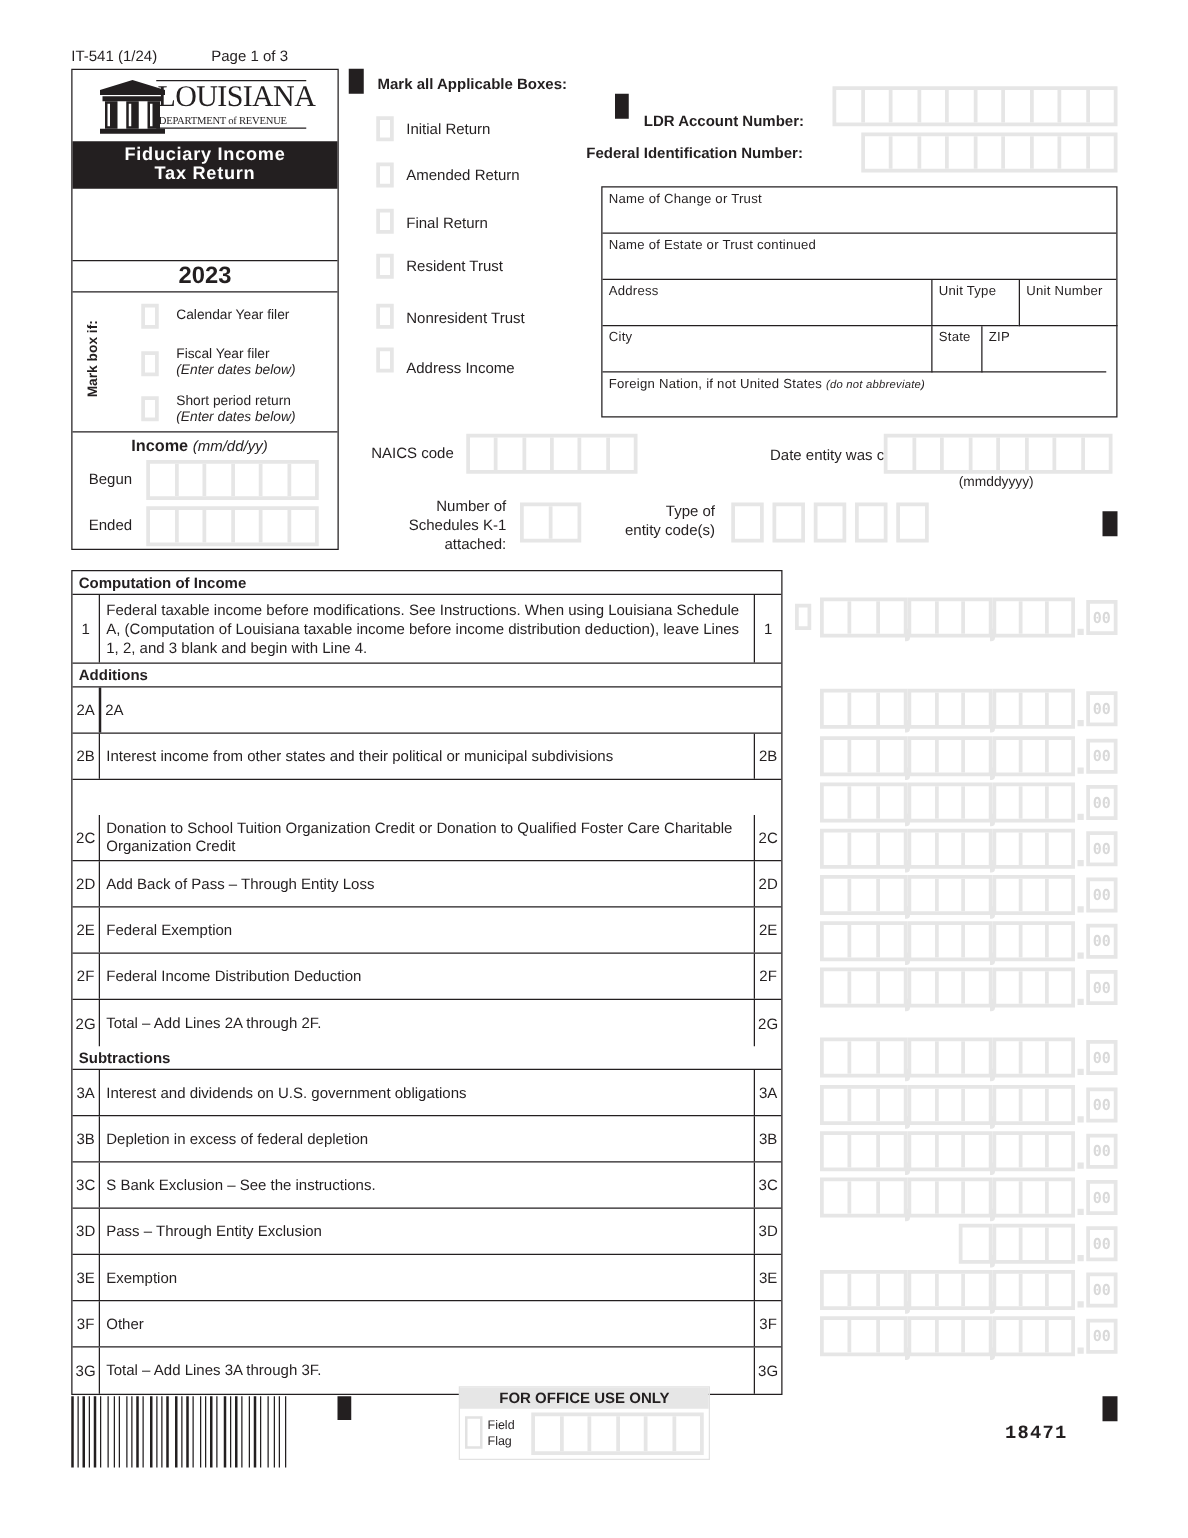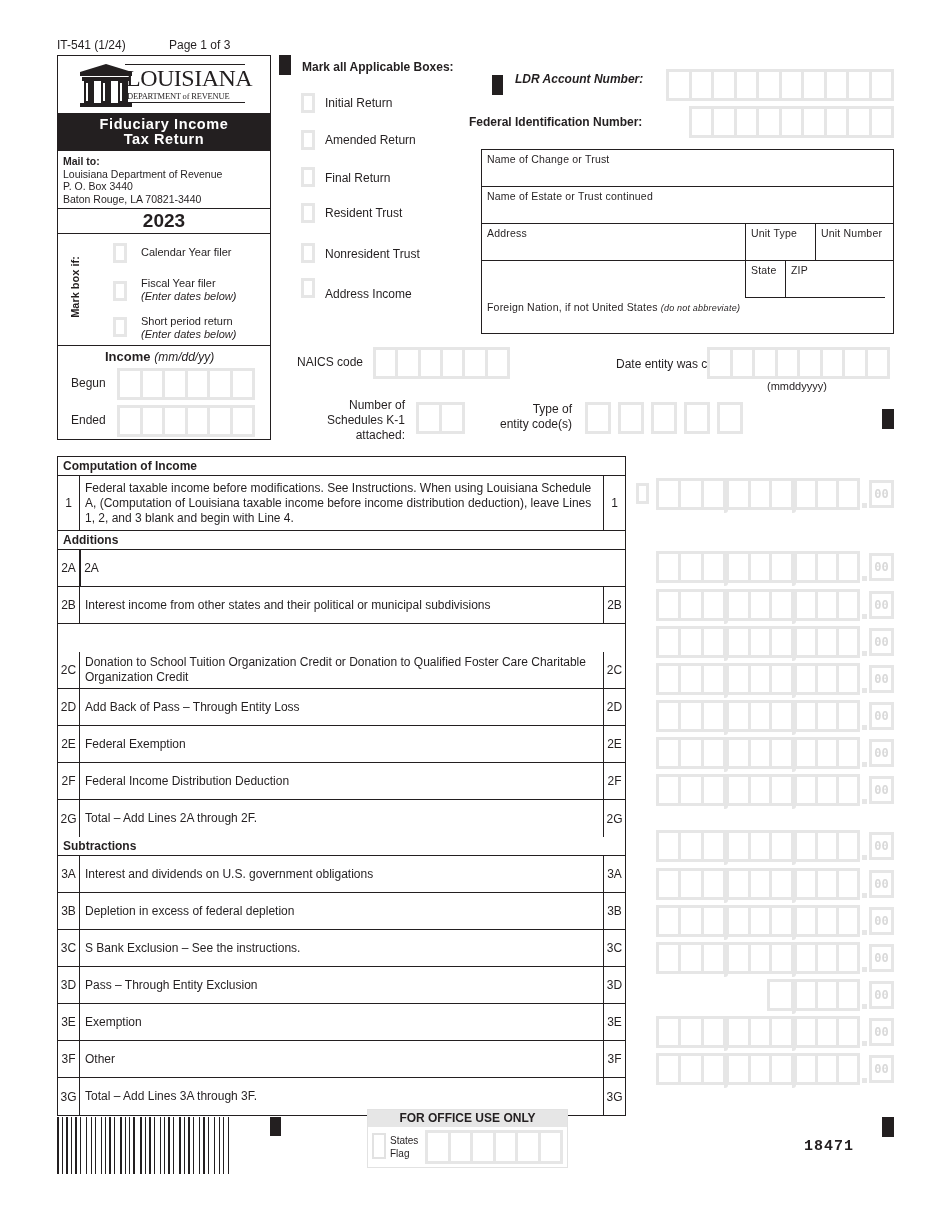--- a/index.html
+++ b/index.html
@@ -82,26 +82,20 @@
     </svg>
     <div class="abs" style="left:67px;top:8px;width:120px;border-top:1px solid #231f20;"></div>
     <div class="abs" style="left:68px;top:10px;font-family:'Liberation Serif',serif;font-size:24px;font-weight:normal;letter-spacing:-0.5px;line-height:24px;">LOUISIANA</div>
     <div class="abs" style="left:69px;top:35px;font-family:'Liberation Serif',serif;font-size:8.5px;letter-spacing:-0.2px;">DEPARTMENT of REVENUE</div>
     <div class="abs" style="left:67px;top:46px;width:120px;border-top:1px solid #231f20;"></div>
   </div>
   <div class="titlebar">
     <div>Fiduciary Income</div>
     <div>Tax Return</div>
   </div>
-  <div class="mailto">
-    <div><b>Mail to:</b></div>
-    <div>Louisiana Department of Revenue</div>
-    <div>P. O. Box 3440</div>
-    <div>Baton Rouge, LA 70821-3440</div>
-  </div>
   <div class="year">2023</div>
 
   <div class="markbox-label">Mark box if:</div>
 
   <div class="cbox" style="left:55px;top:187px;"></div>
   <div class="filer-label" style="left:83px;top:190px;">Calendar Year filer</div>
 
   <div class="cbox" style="left:55px;top:225px;"></div>
   <div class="filer-label" style="left:83px;top:221px;">
     <div>Fiscal Year filer</div>
@@ -150,21 +144,21 @@
 <div class="cbox" style="left:301px;top:167px;"></div>
 <div class="lbl" style="left:325px;top:171px;">Final Return</div>
 <div class="cbox" style="left:301px;top:203px;"></div>
 <div class="lbl" style="left:325px;top:206px;">Resident Trust</div>
 <div class="cbox" style="left:301px;top:243px;"></div>
 <div class="lbl" style="left:325px;top:247px;">Nonresident Trust</div>
 <div class="cbox" style="left:301px;top:278px;"></div>
 <div class="lbl" style="left:325px;top:287px;">Address Income</div>
 
 <div class="mark" style="left:492px;top:75px;width:11px;height:20px;"></div>
-<div class="lbl-b" style="left:515px;top:72px;font-style:italic;">LDR Account Number:</div>
+<div class="lbl-b" style="left:515px;top:90px;">LDR Account Number:</div>
 <div class="boxrow" style="left:666px;top:69px;width:228px;height:32px;">
   <div class="cell"></div>
     <div class="cell"></div>
     <div class="cell"></div>
     <div class="cell"></div>
     <div class="cell"></div>
   <div class="cell"></div>
     <div class="cell"></div>
     <div class="cell"></div>
     <div class="cell"></div>
@@ -191,20 +185,23 @@
     <span>Name of Estate or Trust continued</span>
   </div>
   <div class="fld" style="left:0;top:74px;width:263px;height:37px;">
     <span>Address</span>
   </div>
   <div class="fld" style="left:263px;top:74px;width:70px;height:37px;border-left:1px solid #231f20;">
     <span>Unit Type</span>
   </div>
   <div class="fld" style="left:333px;top:74px;width:79px;height:37px;border-left:1px solid #231f20;">
     <span>Unit Number</span>
+  </div>
+  <div class="fld" style="left:0;top:111px;width:263px;height:37px;">
+    <span>City</span>
   </div>
   <div class="fld" style="left:263px;top:111px;width:40px;height:37px;border-left:1px solid #231f20;">
     <span>State</span>
   </div>
   <div class="fld" style="left:303px;top:111px;width:100px;height:37px;border-left:1px solid #231f20;">
     <span>ZIP</span>
   </div>
   <div class="fld" style="left:0;top:148px;width:100%;height:36px;border-bottom:none;">
     <span>Foreign Nation, if not United States</span>
     <i style="font-size:9px;">(do not abbreviate)</i>
@@ -722,21 +719,21 @@
     <div style="width: 2.4px; margin-right: 1.2px; background: rgb(35, 31, 32);"></div>
     <div style="width: 1.2px; margin-right: 1.2px; background: rgb(255, 255, 255);"></div>
     <div style="width: 1.2px; margin-right: 1.2px; background: rgb(35, 31, 32);"></div>
   </div>
 <div class="mark" style="left:270px;top:1117px;width:11px;height:19px;"></div>
 
 <div class="office">
   <div class="ohead">FOR OFFICE USE ONLY</div>
   <div class="abs" style="left:4px;top:23px;width:14px;height:26px;border:2px solid #e2e2e2;"></div>
   <div class="abs" style="left:22px;top:24px;font-size:10px;line-height:13px;">
-    <div>States</div>
+    <div>Field</div>
     <div>Flag</div>
   </div>
   <div class="boxrow" style="left:57px;top:20px;width:138px;height:34px;border-color:#e6e6e6;">
     <div class="cell"></div>
       <div class="cell"></div>
       <div class="cell"></div>
       <div class="cell"></div>
       <div class="cell"></div>
       <div class="cell"></div>
   </div>

